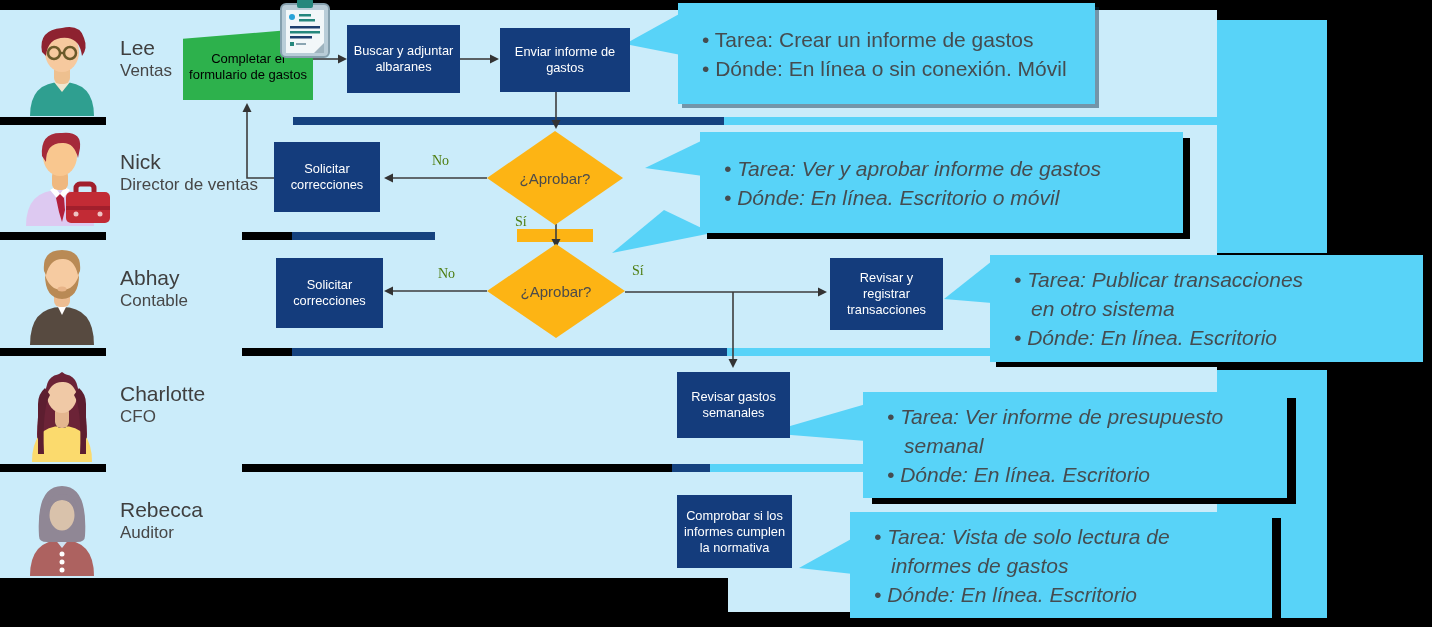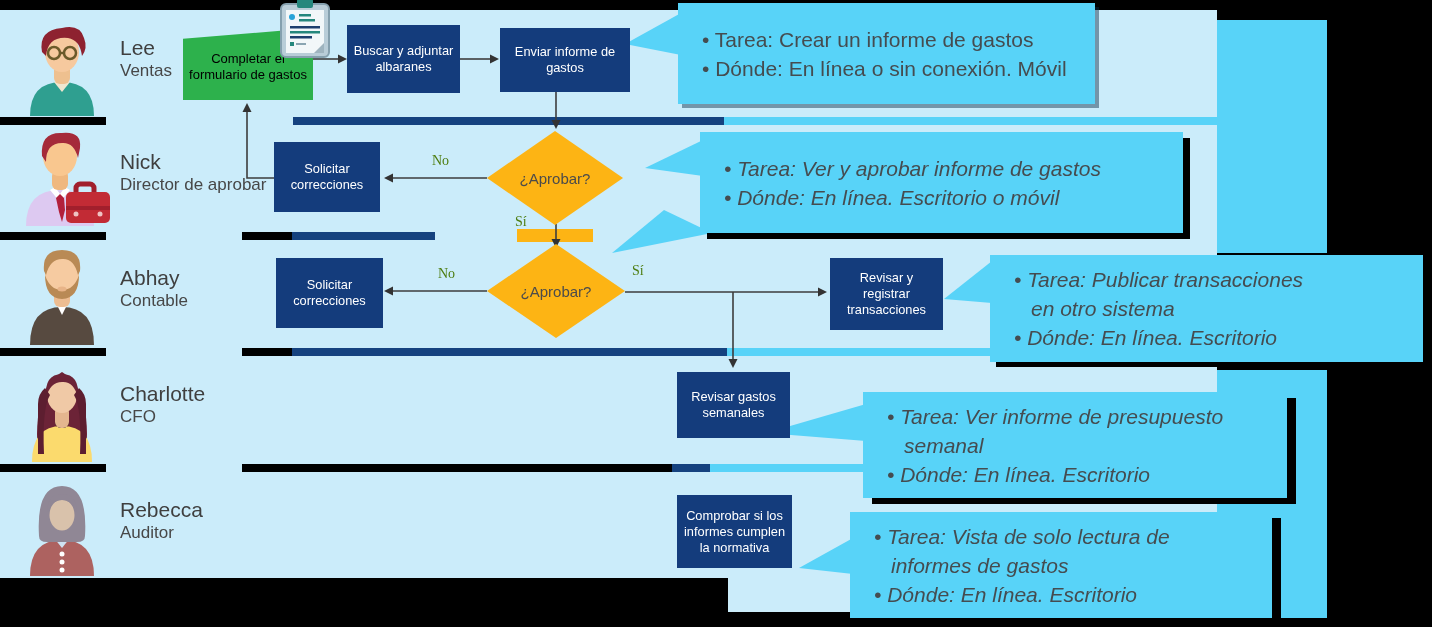--- a/index.html
+++ b/index.html
@@ -163,21 +163,21 @@
     <ellipse cx="44" cy="37" rx="12.5" ry="15.5" fill="#d9c2ab"></ellipse>
     <path d="M30 34 Q28 16 44 16 Q60 16 58 34 Q54 22 44 22 Q34 22 30 34 Z" fill="#908795"></path>
   </svg>
 
   <div class="person" style="left:120px;top:36px;">
     <div class="pname">Lee</div>
     <div class="prole">Ventas</div>
   </div>
   <div class="person" style="left:120px;top:150px;">
     <div class="pname">Nick</div>
-    <div class="prole">Director de aprobar</div>
+    <div class="prole">Director de ventas</div>
   </div>
   <div class="person" style="left:120px;top:266px;">
     <div class="pname">Abhay</div>
     <div class="prole">Contable</div>
   </div>
   <div class="person" style="left:120px;top:382px;">
     <div class="pname">Charlotte</div>
     <div class="prole">CFO</div>
   </div>
   <div class="person" style="left:120px;top:498px;">

